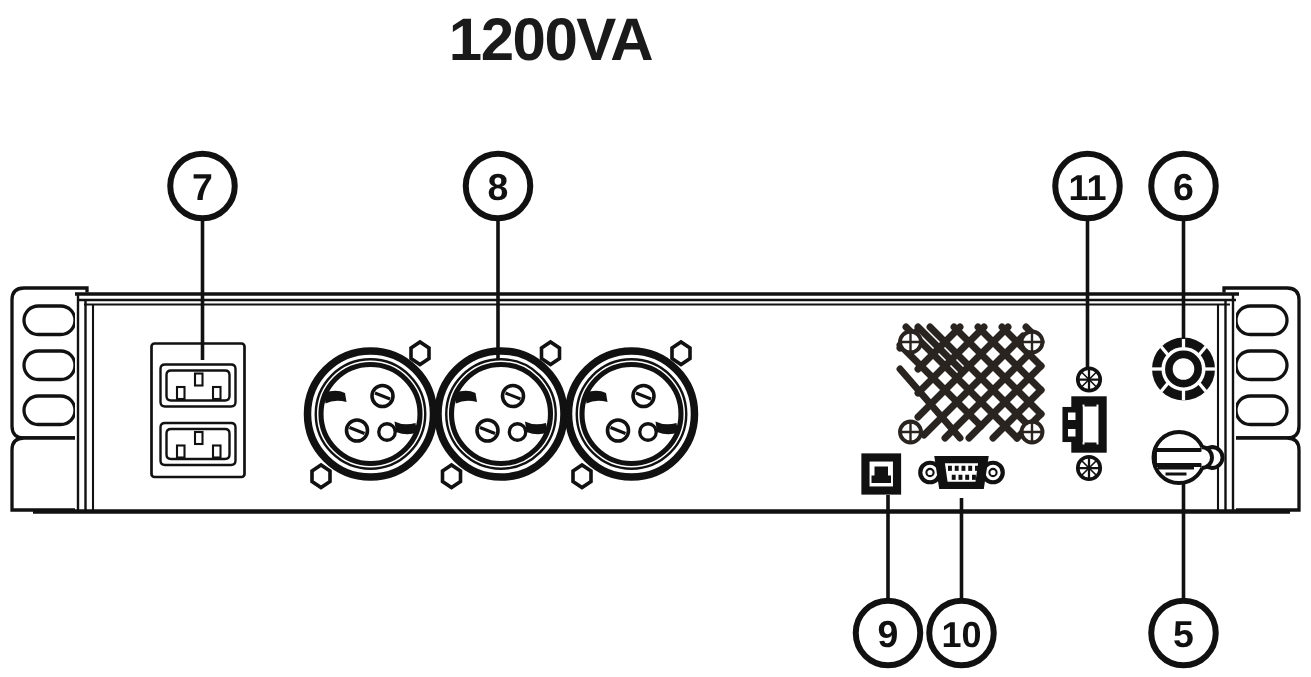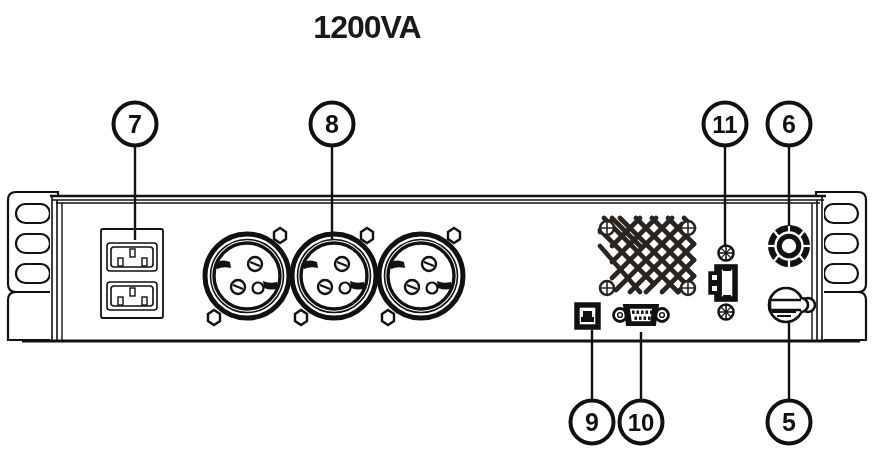--- a/index.html
+++ b/index.html
@@ -1,21 +1,21 @@
 <!DOCTYPE html>
 <html><head>
 <meta charset="utf-8">
 <style>
   html,body{margin:0;padding:0;background:#ffffff;}
   body{font-family:"Liberation Sans", sans-serif;}
   #stage{position:relative;width:874px;height:451px;background:#ffffff;overflow:hidden;}
   #title{
     position:absolute;left:0;top:0;width:734px;text-align:center;
     font-family:"Liberation Sans", sans-serif;font-weight:bold;
-    font-size:32px;letter-spacing:-1px;color:#1a1a1a;line-height:54px;
+    font-size:40px;letter-spacing:-1px;color:#1a1a1a;line-height:54px;
   }
   svg{position:absolute;left:0;top:0;}
   .cnum{font-family:"Liberation Sans", sans-serif;font-weight:bold;font-size:25px;fill:#111;}
   .cnum-sm{font-family:"Liberation Sans", sans-serif;font-weight:bold;font-size:24px;fill:#111;}
 </style>
 </head>
 <body>
 
 <div id="stage">
 

